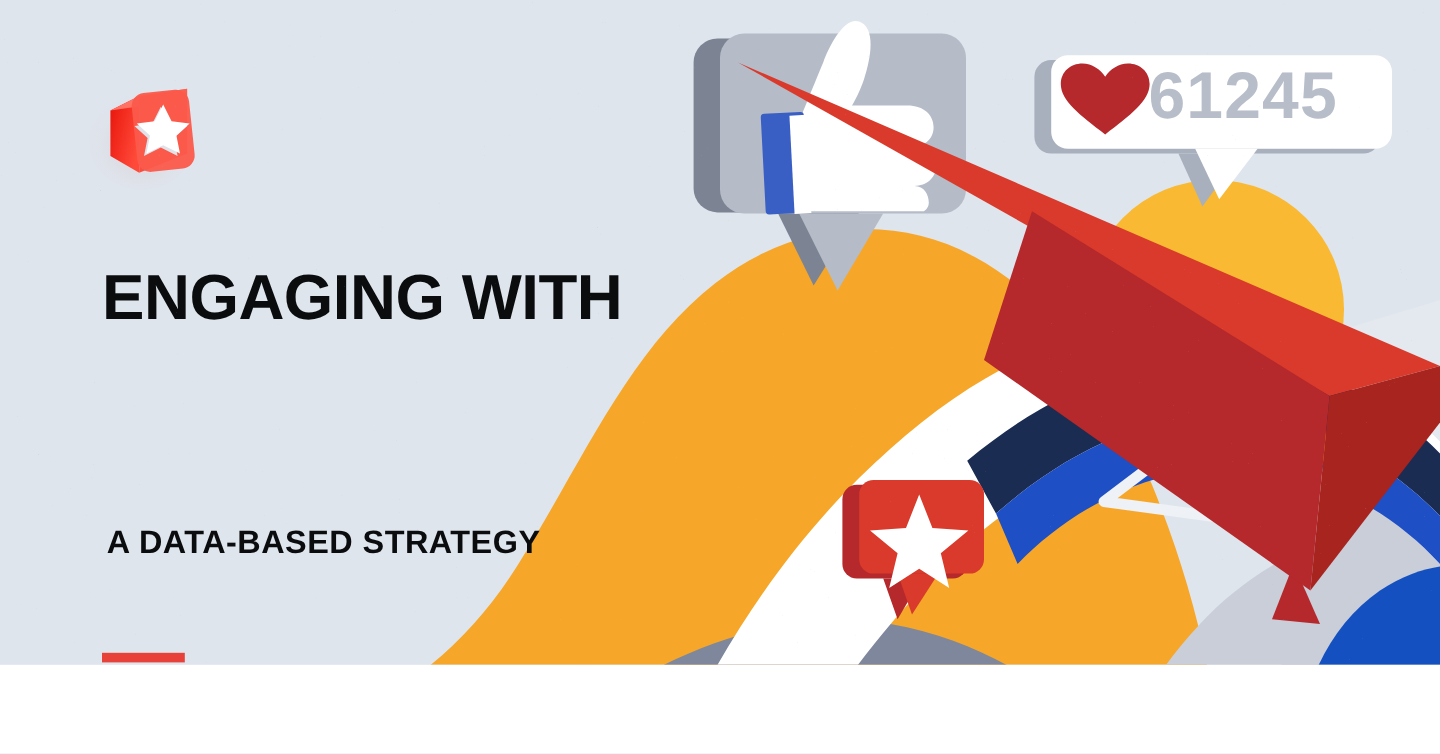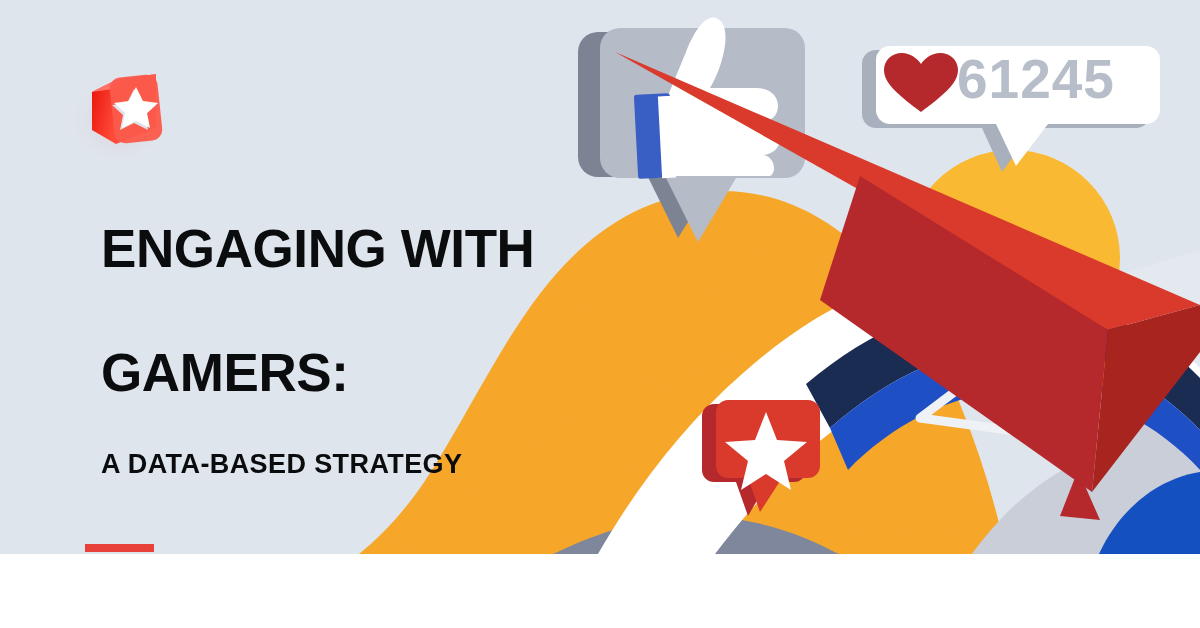--- a/index.html
+++ b/index.html
@@ -29,39 +29,39 @@
     position: absolute;
     left: 72px;
     top: 52px;
     width: 116px;
     height: 116px;
   }
 
   
   #headline {
     position: absolute;
-    left: 101px;
+    left: 85px;
     top: 218px;
     width: 520px;
     margin: 0;
     font-family: "Liberation Sans", sans-serif;
     font-weight: 700;
     font-size: 53px;
     line-height: 1.17;
     letter-spacing: -0.4px;
     color: #0b0c0e;
     text-transform: uppercase;
     -webkit-font-smoothing: antialiased;
   }
   #subhead {
     position: absolute;
     left: 85px;
     top: 432px;
     width: 560px;
-    margin: 16px;
+    margin: 4px;
     font-family: "Liberation Sans", sans-serif;
     font-weight: 700;
     font-size: 27px;
     line-height: 1.2;
     letter-spacing: 0.4px;
     color: #0b0c0e;
     text-transform: uppercase;
   }
   #accent-rule {
     position: absolute;
@@ -316,21 +316,20 @@
       <rect x="40" y="24" width="48" height="66" rx="11" fill="#fb5a4b" opacity="0.95" transform="rotate(-6 64 57)"></rect>
 
       <path d="M64 35 L71 49 L86 51 L75 61 L78 76 L64 69 L50 76 L53 61 L42 51 L57 49 Z" fill="#dfe2e8" transform="translate(-2,2)"></path>
       <path d="M64 35 L71 49 L86 51 L75 61 L78 76 L64 69 L50 76 L53 61 L42 51 L57 49 Z" fill="#ffffff"></path>
     </svg>
   </div>
 
   <h1 id="headline">
     <span>ENGAGING WITH</span><br>
     <br>
-    <span>GAMERS:</span>
   </h1>
 
   <h2 id="subhead">A DATA-BASED STRATEGY</h2>
 
   <div id="accent-rule"></div>
 
   <svg id="noise" width="1200" height="628" viewBox="0 0 1200 628" xmlns="http://www.w3.org/2000/svg">
     <defs>
       <filter id="speckle">
         <feTurbulence type="fractalNoise" baseFrequency="0.85" numOctaves="3" seed="3" result="t"></feTurbulence>

